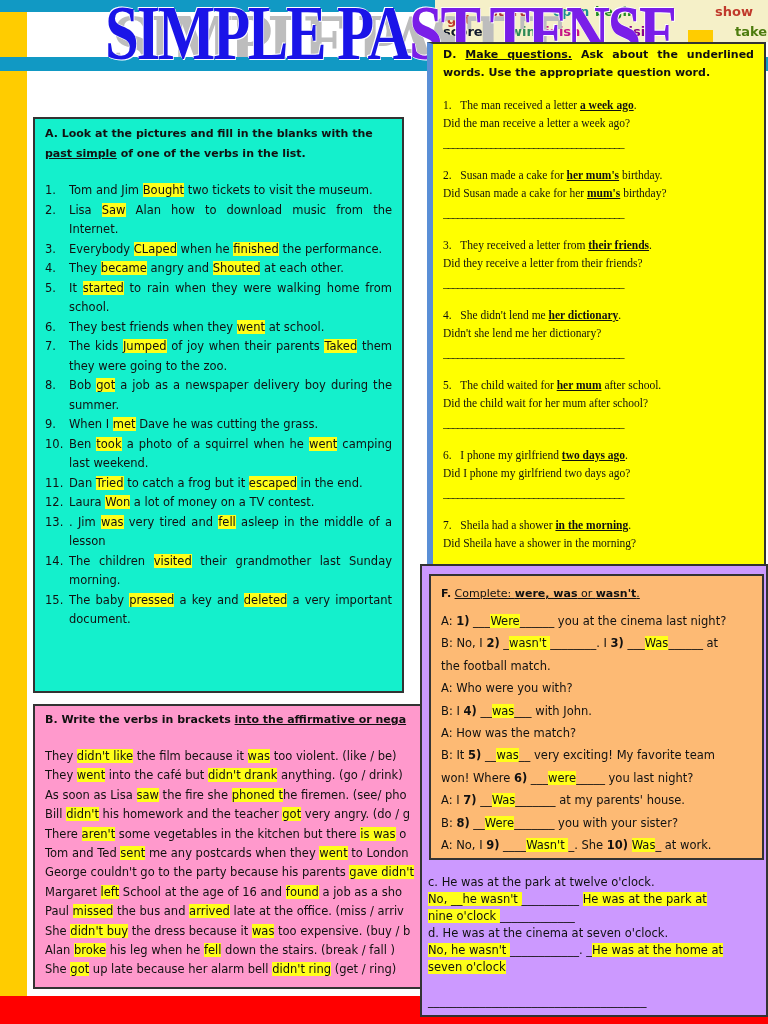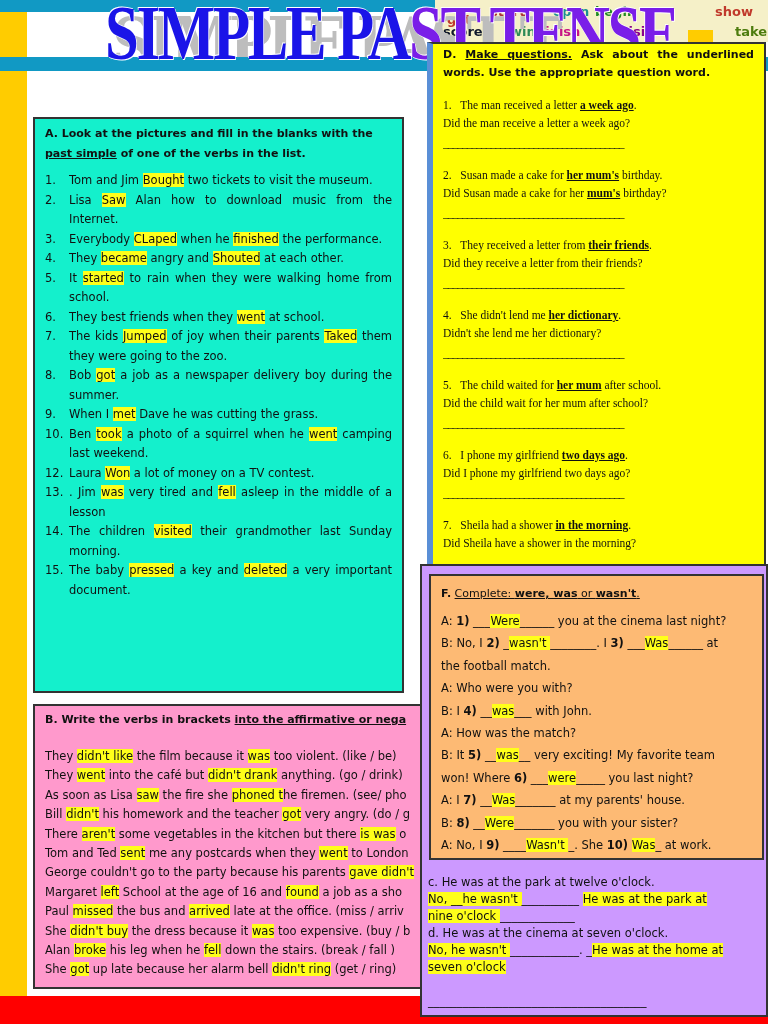--- a/index.html
+++ b/index.html
@@ -37,21 +37,21 @@
     position: absolute; border: 2px solid #333;
     font-family: "DejaVu Sans", sans-serif; font-size: 11.5px; line-height: 19.5px;
   }
   .box .head { font-weight: bold; font-size: 11px; }
   .hl { background: #ffff1a; }
   .u { text-decoration: underline; }
   .b { font-weight: bold; }
 
   
   #box-a { left: 33px; top: 117px; width: 371px; height: 576px; background: #14f0cc; padding: 5px 10px; }
-  #box-a .head { line-height: 20px; margin-bottom: 7px; }
+  #box-a .head { line-height: 20px; margin-bottom: 17px; }
   #box-a ol { list-style: none; }
   #box-a li { display: flex; text-align: justify; }
   #box-a li .num { width: 24px; flex: 0 0 24px; }
   #box-a li .txt { flex: 1; }
 
   
   #box-b { left: 33px; top: 704px; width: 422px; height: 285px; background: #ff99cc; padding: 4px 10px; overflow: hidden; white-space: nowrap; }
   #box-b .head { line-height: 20px; margin-bottom: 17px; }
   #box-b .line { line-height: 19.4px; }
 
@@ -134,20 +134,24 @@
         <span class="num">8.</span>
         <span class="txt"><span>Bob </span><span class="hl">got</span><span> a job as a newspaper delivery boy during the summer.</span></span>
       </li>
       <li>
         <span class="num">9.</span>
         <span class="txt"><span>When I </span><span class="hl">met</span><span> Dave he was cutting the grass.</span></span>
       </li>
       <li>
         <span class="num">10.</span>
         <span class="txt"><span>Ben </span><span class="hl">took</span><span> a photo of a squirrel when he </span><span class="hl">went</span><span> camping last weekend.</span></span>
+      </li>
+      <li>
+        <span class="num">11.</span>
+        <span class="txt"><span>Dan </span><span class="hl">Tried</span><span> to catch a frog but it </span><span class="hl">escaped</span><span>  in the end.</span></span>
       </li>
       <li>
         <span class="num">12.</span>
         <span class="txt"><span>Laura </span><span class="hl">Won</span><span> a lot of money on a TV contest.</span></span>
       </li>
       <li>
         <span class="num">13.</span>
         <span class="txt"><span>. Jim </span><span class="hl">was</span><span> very tired and </span><span class="hl">fell</span><span>  asleep in the middle of a lesson</span></span>
       </li>
       <li>

